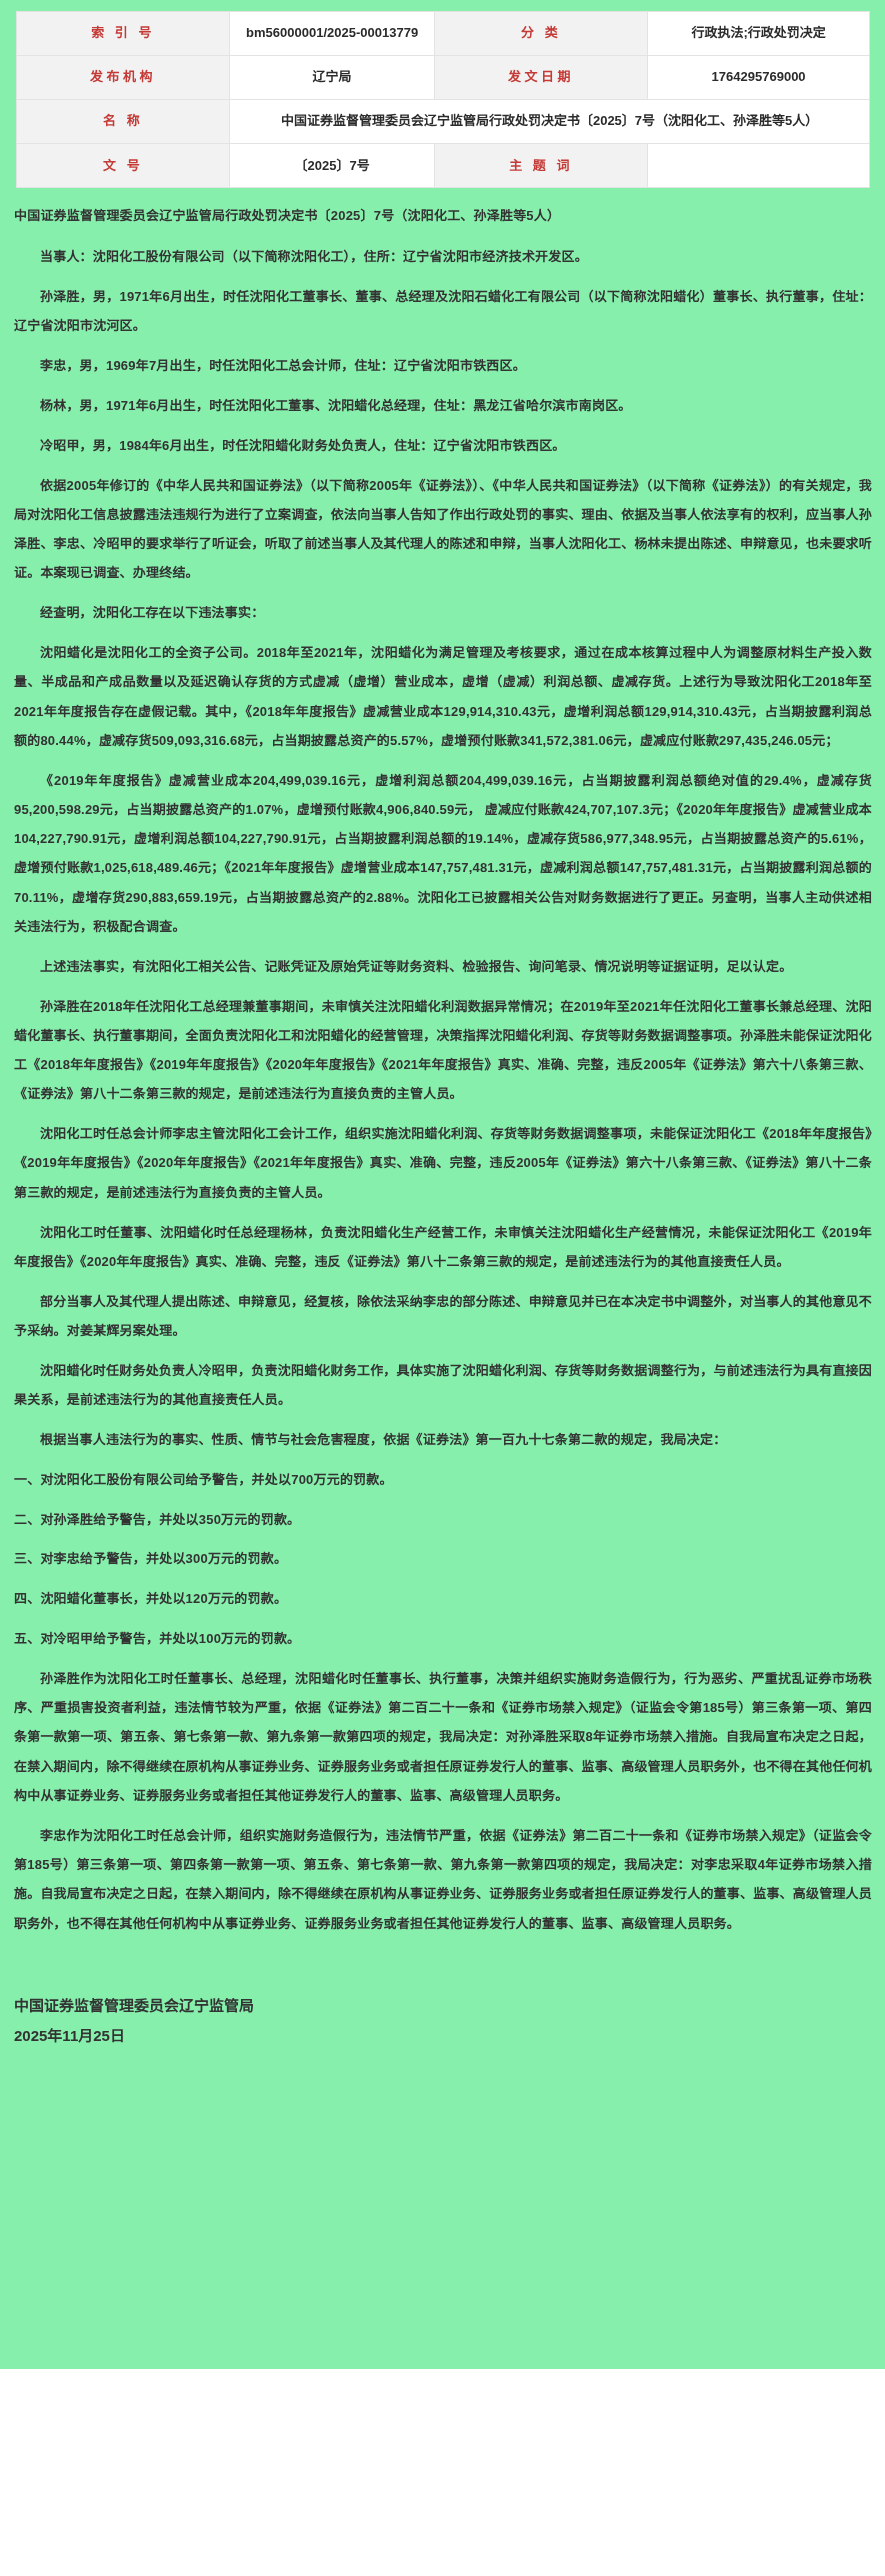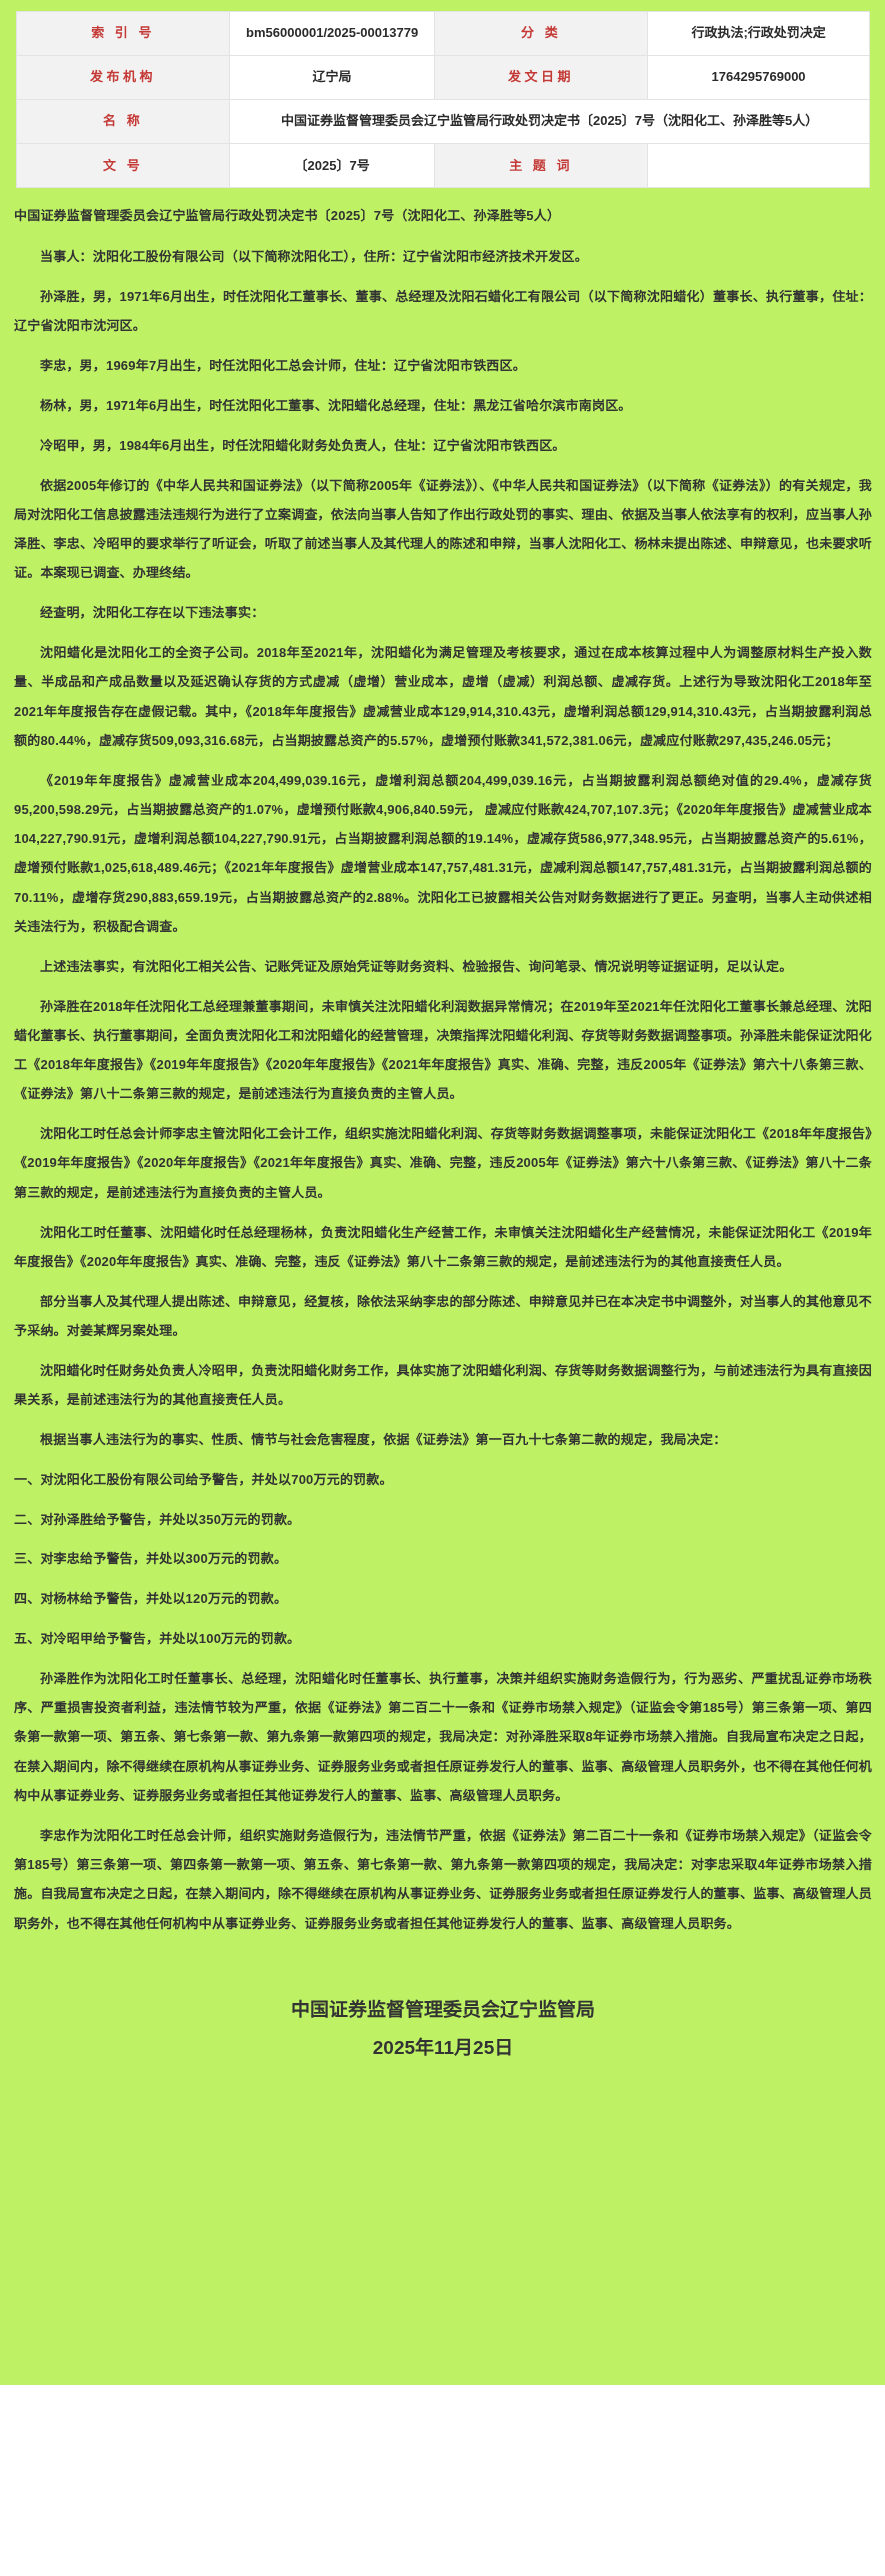--- a/index.html
+++ b/index.html
@@ -12,21 +12,21 @@
     width: 886px;
     font-family: "Liberation Sans", "DejaVu Sans", sans-serif;
     color: #333333;
     -webkit-font-smoothing: antialiased;
   }
 
   .page {
     width: 886px;
     box-sizing: border-box;
     padding: 0;
-    background: #bef264;
+    background: #86efac;
   }
 
   
   .meta-wrap {
     padding: 10.6px 16px 0 16px;
     box-sizing: border-box;
   }
   table.meta {
     width: 100%;
     border-collapse: collapse;
@@ -81,23 +81,22 @@
   .doc p.title-line {
     text-indent: 0;
     margin-bottom: 12.4px;
   }
   .doc p.item {
     text-indent: 0;
   }
 
   
   .sign {
-    text-align: center;
     margin-top: 53px;
-    font-size: 19px;
+    font-size: 15px;
     font-weight: 700;
     line-height: 2.0;
     color: #333;
   }
   .sign .org { display: block; }
   .sign .date { display: block; }
 
   .tail-space { height: 283px; }
 </style>
 </head>
@@ -161,21 +160,21 @@
         <p class="indent">沈阳化工时任董事、沈阳蜡化时任总经理杨林，负责沈阳蜡化生产经营工作，未审慎关注沈阳蜡化生产经营情况，未能保证沈阳化工《2019年年度报告》《2020年年度报告》真实、准确、完整，违反《证券法》第八十二条第三款的规定，是前述违法行为的其他直接责任人员。</p>
         <p class="indent">部分当事人及其代理人提出陈述、申辩意见，经复核，除依法采纳李忠的部分陈述、申辩意见并已在本决定书中调整外，对当事人的其他意见不予采纳。对姜某辉另案处理。</p>
         <p class="indent">沈阳蜡化时任财务处负责人冷昭甲，负责沈阳蜡化财务工作，具体实施了沈阳蜡化利润、存货等财务数据调整行为，与前述违法行为具有直接因果关系，是前述违法行为的其他直接责任人员。</p>
         <p class="indent">根据当事人违法行为的事实、性质、情节与社会危害程度，依据《证券法》第一百九十七条第二款的规定，我局决定：</p>
       </div>
 
     <div id="decision-items">
         <p class="item">一、对沈阳化工股份有限公司给予警告，并处以700万元的罚款。</p>
         <p class="item">二、对孙泽胜给予警告，并处以350万元的罚款。</p>
         <p class="item">三、对李忠给予警告，并处以300万元的罚款。</p>
-        <p class="item">四、对杨林给予警告，并处以120万元的罚款。</p>
+        <p class="item">四、沈阳蜡化董事长，并处以120万元的罚款。</p>
         <p class="item">五、对冷昭甲给予警告，并处以100万元的罚款。</p>
       </div>
 
     <div id="closing-paragraphs">
         <p class="indent">孙泽胜作为沈阳化工时任董事长、总经理，沈阳蜡化时任董事长、执行董事，决策并组织实施财务造假行为，行为恶劣、严重扰乱证券市场秩序、严重损害投资者利益，违法情节较为严重，依据《证券法》第二百二十一条和《证券市场禁入规定》（证监会令第185号）第三条第一项、第四条第一款第一项、第五条、第七条第一款、第九条第一款第四项的规定，我局决定：对孙泽胜采取8年证券市场禁入措施。自我局宣布决定之日起，在禁入期间内，除不得继续在原机构从事证券业务、证券服务业务或者担任原证券发行人的董事、监事、高级管理人员职务外，也不得在其他任何机构中从事证券业务、证券服务业务或者担任其他证券发行人的董事、监事、高级管理人员职务。</p>
         <p class="indent">李忠作为沈阳化工时任总会计师，组织实施财务造假行为，违法情节严重，依据《证券法》第二百二十一条和《证券市场禁入规定》（证监会令第185号）第三条第一项、第四条第一款第一项、第五条、第七条第一款、第九条第一款第四项的规定，我局决定：对李忠采取4年证券市场禁入措施。自我局宣布决定之日起，在禁入期间内，除不得继续在原机构从事证券业务、证券服务业务或者担任原证券发行人的董事、监事、高级管理人员职务外，也不得在其他任何机构中从事证券业务、证券服务业务或者担任其他证券发行人的董事、监事、高级管理人员职务。</p>
       </div>
 
     <div class="sign">
       <span class="org">中国证券监督管理委员会辽宁监管局</span>

